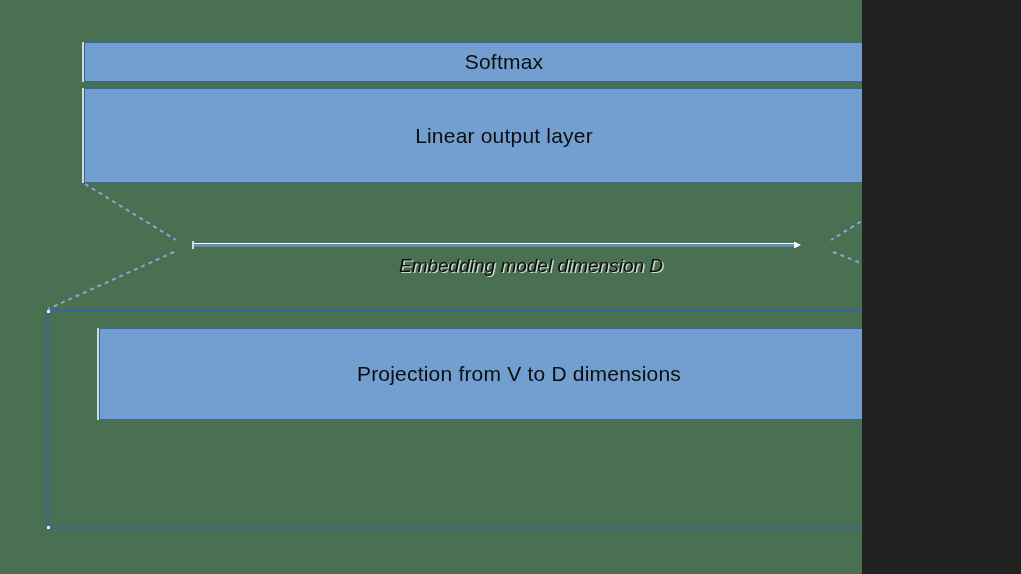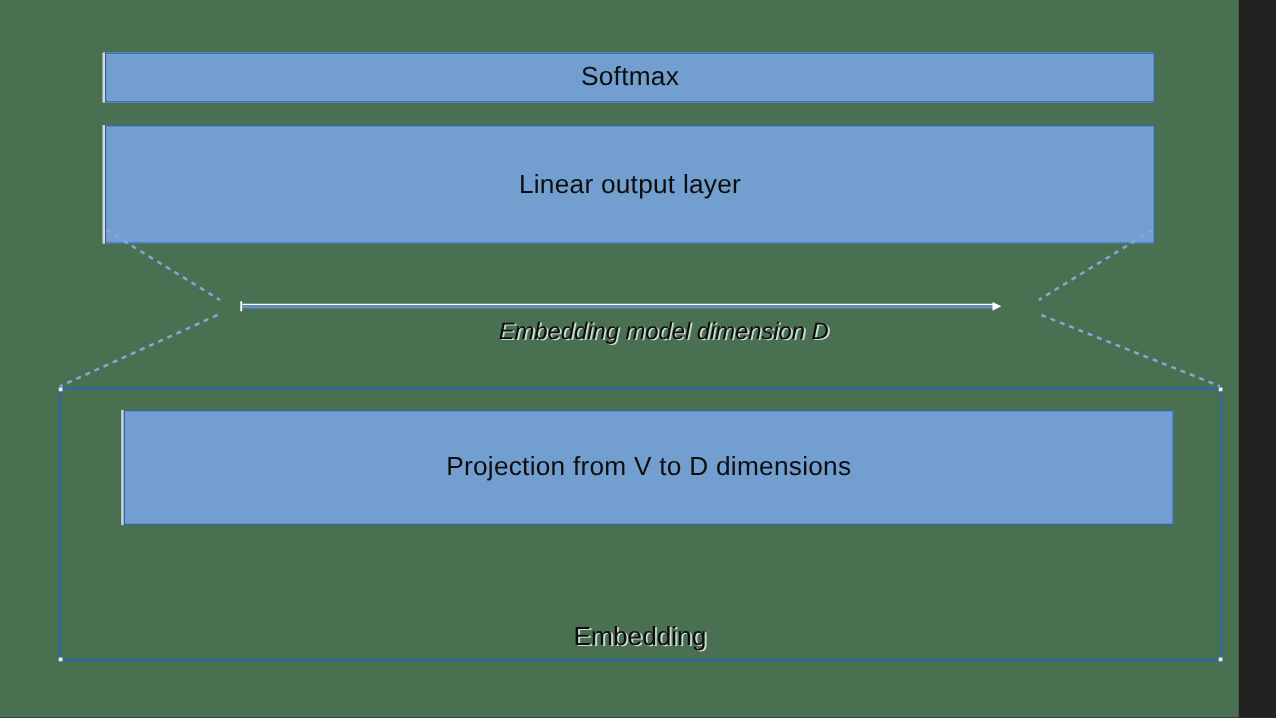--- a/index.html
+++ b/index.html
@@ -2,21 +2,21 @@
 <html style="--background: #4a7052; --box_fill: #729fcf; --box_border: #3465a4; --dash: #8aa5d6; --line_blue: #6590c8; --highlight_white: #ffffff; --text: #0d0d0d;"><head>
 <meta charset="utf-8">
 <style>
   html, body {
     margin: 0;
     padding: 0;
     background: #222;
   }
   .canvas {
     position: relative;
-    width: 991px;
+    width: 862px;
     height: 574px;
     background: var(--background, #4a7052);
     overflow: hidden;
     font-family: "Liberation Sans", "DejaVu Sans", sans-serif;
     color: var(--text, #0d0d0d);
   }
   .box {
     position: absolute;
     box-sizing: border-box;
     background: var(--box_fill, #729fcf);
@@ -24,21 +24,21 @@
     box-shadow: -2px 0 0 rgba(255,255,255,0.75);
     display: flex;
     align-items: center;
     justify-content: center;
     font-size: 21px;
     line-height: 1.1;
     letter-spacing: 0.2px;
     white-space: nowrap;
   }
   .box-softmax   { left: 84px;  top: 42px;  width: 840px; height: 40px; }
-  .box-linear    { left: 84px;  top: 88px;  width: 840px; height: 95px; margin-top: 12px; }
+  .box-linear    { left: 84px;  top: 88px;  width: 840px; height: 95px; }
   .box-projection{ left: 84px;  top: 328px; width: 840px; height: 92px; margin-left: 15px; }
   .box-onehot    { left: 84px;  top: 438px; width: 840px; height: 35px; }
   .outer-box {
     position: absolute;
     box-sizing: border-box;
     left: 47px; top: 310px; width: 931px; height: 219px;
     border: 2px solid var(--box_border, #3465a4);
     background: transparent;
   }
   .corner-dot {
@@ -110,15 +110,14 @@
     <span class="corner-dot dot-tr"></span>
     <span class="corner-dot dot-bl"></span>
     <span class="corner-dot dot-br"></span>
   </div>
 
   <div class="box box-projection">
     <span>Projection from V to D dimensions</span>
   </div>
 
 
-  <div class="floating-label embedding-label">Embedding</div>
 
 </div>
 
 </body></html>

